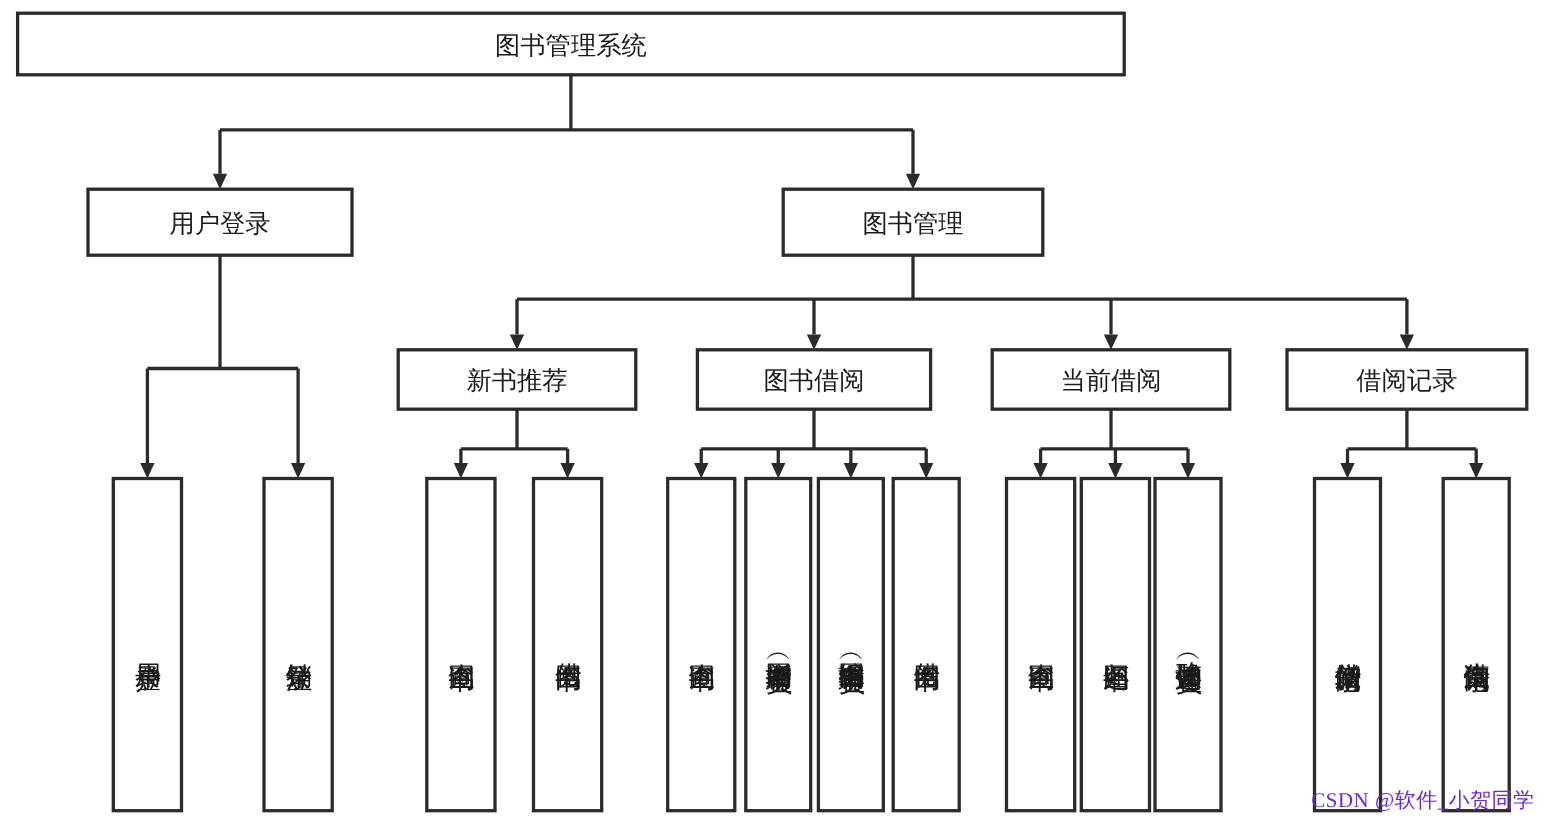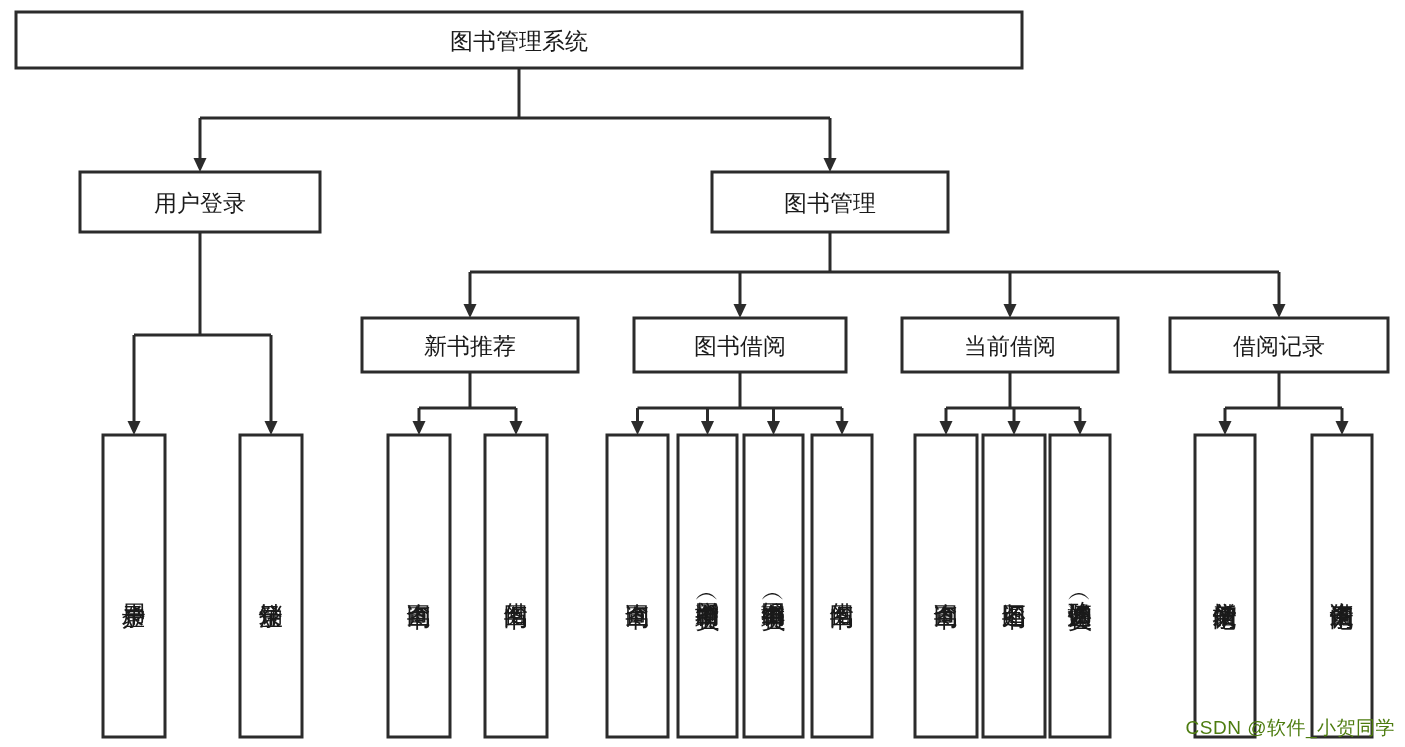--- a/index.html
+++ b/index.html
@@ -62,23 +62,23 @@
     align-items: center;
     justify-content: center;
     text-align: center;
     white-space: nowrap;
     pointer-events: none;
   }
   .watermark {
     position: absolute;
     right: 10px;
     bottom: 6px;
-    font-family: Liberation Sans, sans-serif;
+    font-family: Liberation Serif, serif;
     font-size: 19px;
-    color: #4d7c0f;
+    color: #6d28d9;
     letter-spacing: 0.5px;
     user-select: none;
     white-space: nowrap;
     margin-left: 11px;
   }
 </style>
 </head>
 <body>
 
 <div id="diagram-root">

